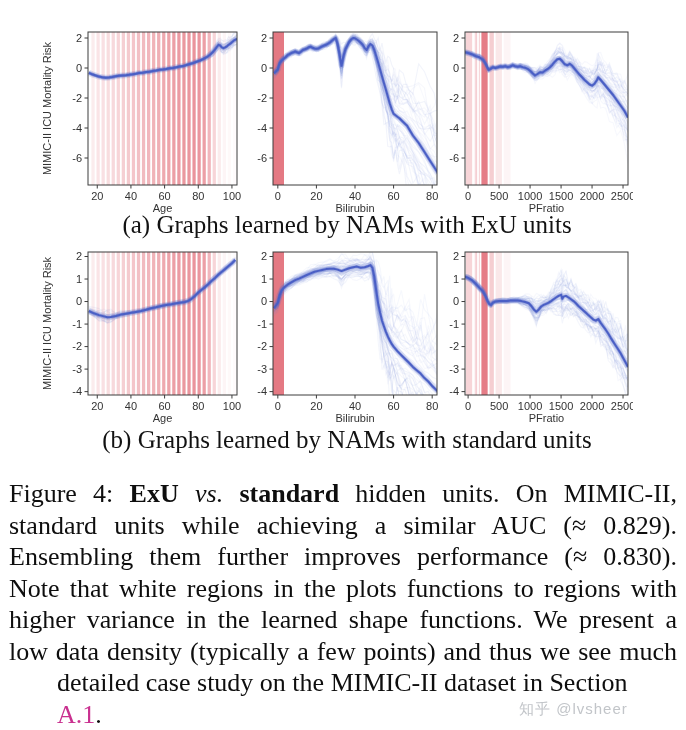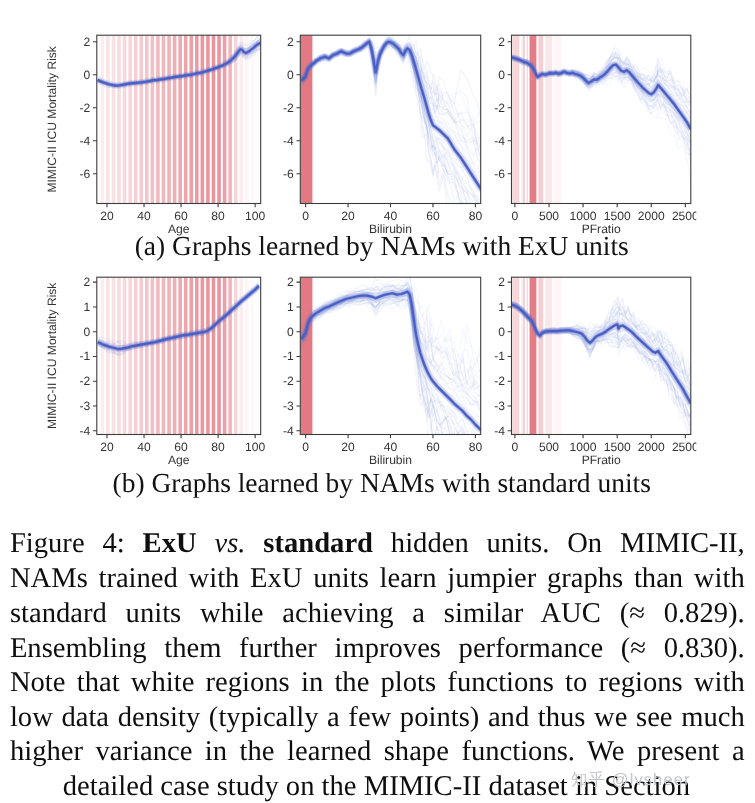--- a/index.html
+++ b/index.html
@@ -576,23 +576,22 @@
         <line x1="29.5" y1="145.6220472440945" x2="33" y2="145.6220472440945" stroke="#3c3c3c" stroke-width="1"></line>
         <text x="27" y="149.1220472440945" text-anchor="end" font-family="&quot;Liberation Sans&quot;, sans-serif" font-size="11px" fill="#333333">-4</text>
         <text x="114.5" y="176" text-anchor="middle" font-family="&quot;Liberation Sans&quot;, sans-serif" font-size="11px" fill="#333333">PFratio</text>
       </svg>
     </div>
 
   <div class="subcaption" style="top:426px;text-align:center;">(b) Graphs learned by NAMs with standard units</div>
 
   <div class="figure-caption" id="figure-caption">
       <div class="cap-line"><span class="">Figure 4: </span><span class="seg-b">ExU</span><span class=""> </span><span class=" seg-i">vs.</span><span class=""> </span><span class="seg-b">standard</span><span class=""> hidden units.  On MIMIC-II,</span></div>
-      <div class="cap-line"><span class="">NAMs trained with ExU units learn jumpier graphs than with</span></div>
       <div class="cap-line"><span class="">standard units while achieving a similar AUC (≈ 0.829).</span></div>
       <div class="cap-line"><span class="">Ensembling them further improves performance (≈ 0.830).</span></div>
       <div class="cap-line"><span class="">Note that white regions in the plots functions to regions with</span></div>
+      <div class="cap-line"><span class="">higher variance in the learned shape functions. We present a</span></div>
       <div class="cap-line"><span class="">low data density (typically a few points) and thus we see much</span></div>
-      <div class="cap-line"><span class="">higher variance in the learned shape functions. We present a</span></div>
       <div class="cap-line last"><span class="">detailed case study on the MIMIC-II dataset in Section </span><a class="seg-link" style="color: rgb(201, 48, 143);">A.1</a><span class="">.</span></div>
     </div>
 
   <div class="watermark" style="color: rgb(194, 197, 201);">知乎 @lvsheer</div>
 </div>
 
 </body></html>

